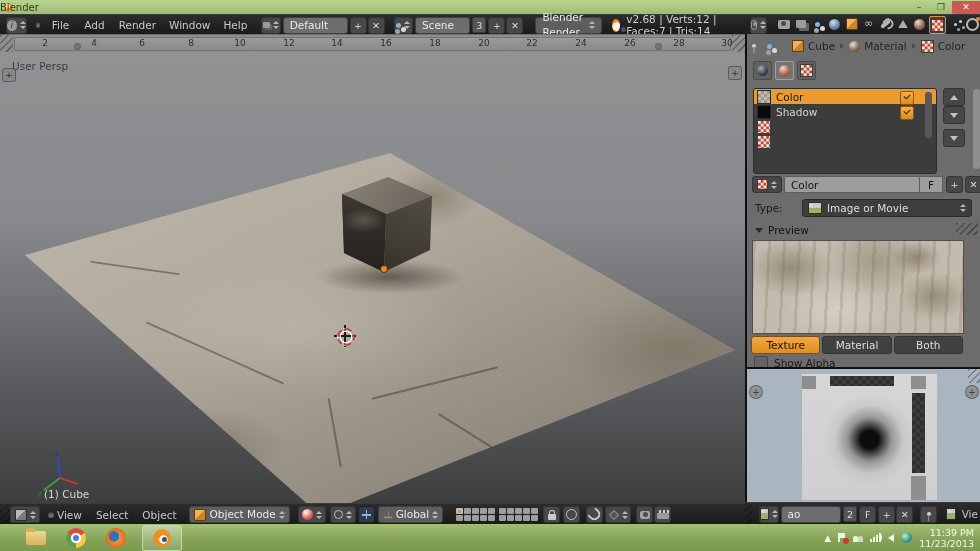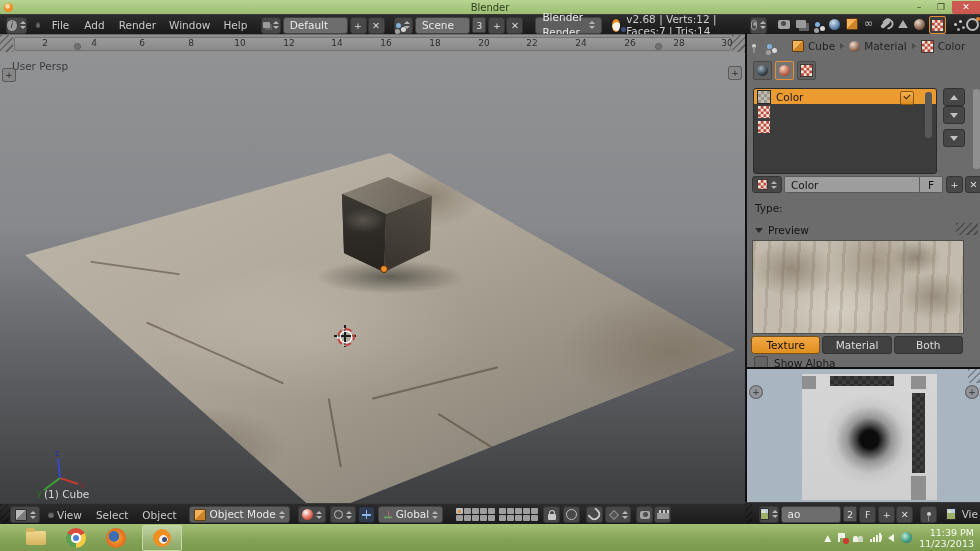--- a/index.html
+++ b/index.html
@@ -5,21 +5,21 @@
   html,body{margin:0;padding:0;background:#000;}
   .screen{position:relative;width:980px;height:551px;overflow:hidden;
     font-family:"DejaVu Sans",sans-serif;font-size:11px;color:#ccc;background:#1e1e1e;}
   .abs{position:absolute;}
 
   
   .titlebar{left:0;top:0;width:980px;height:14px;
     background:linear-gradient(#b9d492,#9cbd72);display:flex;align-items:center;}
   .titlebar .app-dot{width:9px;height:9px;border-radius:50%;margin-left:4px;
     background:radial-gradient(circle at 40% 35%,#ffd9a0 0 2px,#ef8f22 3px 70%,#b15f0e);}
-  .titlebar .title{position:absolute;left:0;right:0;text-align:center;
+  .titlebar .title{position:absolute;left:0;right:0;
     font-size:10px;color:#31401f;}
   .winbtns{margin-left:auto;display:flex;align-items:center;height:14px;}
   .winbtn{width:22px;height:13px;display:flex;align-items:center;justify-content:center;
     font-size:9px;color:#31401f;}
   .winbtn.close{background:#cd5a52;border-radius:0 0 0 2px;color:#fff;width:28px;}
 
   
   .dkhead{background:linear-gradient(#2c2c2c,#191919);border-top:1px solid #3a3a3a;
     display:flex;align-items:center;color:#c9c9c9;}
   .menu-item{color:#c9c9c9;font-size:10.5px;padding:0 2px;}
@@ -551,20 +551,25 @@
         </div>
     </div>
 
     <div class="slot-list">
       <div class="slot-row selected">
         <span class="thumb tex"></span>
         <span>Color</span>
         <span class="cbx"></span>
       </div>
       <div class="slot-row">
+        <span class="thumb black"></span>
+        <span>Shadow</span>
+        <span class="cbx"></span>
+      </div>
+      <div class="slot-row">
         <span class="i-checker" style="width:12px;height:12px;"></span>
       </div>
       <div class="slot-row">
         <span class="i-checker" style="width:12px;height:12px;"></span>
       </div>
       <div class="list-scroll"></div>
     </div>
     <div class="side-btn" style="left:196px;top:54px;">
         <span class="tri-u"></span>
       </div>
@@ -584,20 +589,28 @@
             <i class="d"></i>
           </span>
       </div>
       <div class="name-field" style="width:122px;margin-left:2px;border-radius:2px 0 0 2px;">Color</div>
       <div class="name-field" style="width:10px;justify-content:center;border-left:none;">F</div>
       <div class="hbtn" style="margin-left:3px;">+</div>
       <div class="hbtn" style="margin-left:2px;">✕</div>
     </div>
 
     <div style="position:absolute;left:8px;top:168px;font-size:10.5px;color:#1a1a1a;">Type:</div>
+    <div class="dk-drop" style="position:absolute;left:55px;top:165px;width:158px;">
+      <span class="i-img" style="margin-right:5px;"></span>
+      <span>Image or Movie</span>
+      <span class="ud" style="margin-left:auto;">
+          <i class="u"></i>
+          <i class="d"></i>
+        </span>
+    </div>
 
     <div class="panel-header" style="position:absolute;left:8px;top:190px;">
       <span class="disc-tri"></span>
       <span>Preview</span>
     </div>
     <div class="stripes" style="position:absolute;right:4px;top:189px;width:22px;height:12px;"></div>
     <div class="preview-tex"></div>
     <div style="position:absolute;left:4px;top:302px;display:flex;gap:2px;width:212px;">
       <div class="seg-btn active" style="flex:1;">Texture</div>
       <div class="seg-btn" style="flex:1;">Material</div>

